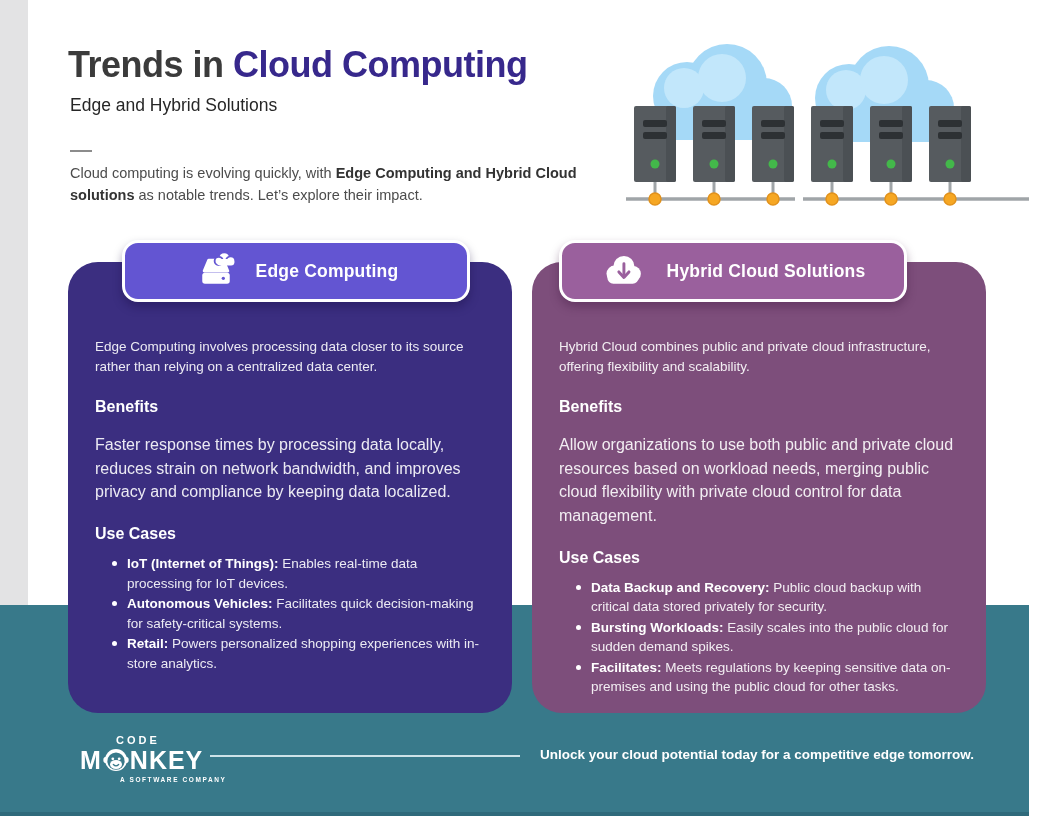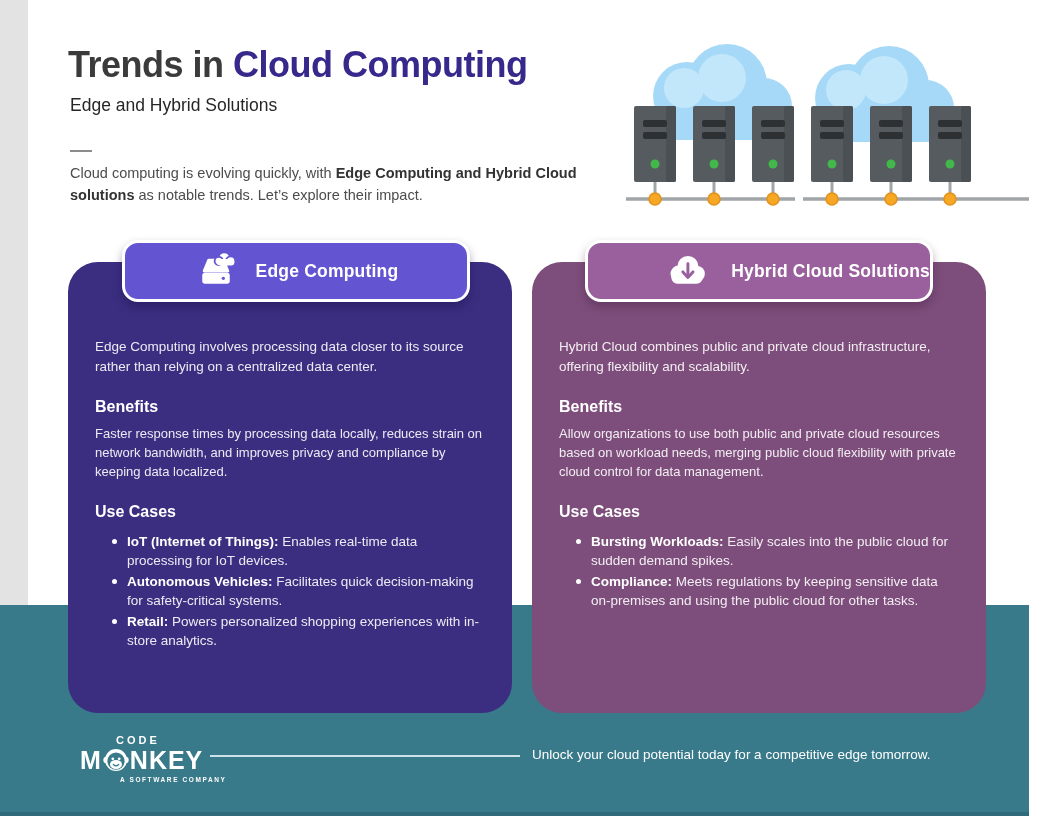--- a/index.html
+++ b/index.html
@@ -24,41 +24,41 @@
   .illustration { position:absolute; left:612px; top:36px; width:440px; height:180px; }
 
   
   .card { position:absolute; top:262px; height:451px; border-radius:30px; color:#ffffff; }
   .card-edge   { left:68px;  width:444px; background:#3b2e80; }
   .card-hybrid { left:532px; width:454px; background:#7d4e7b; }
 
   .pill { position:absolute; top:240px; width:348px; height:62px; border:3px solid #ffffff; border-radius:16px;
           display:flex; align-items:center; justify-content:center; gap:22px; }
   .pill-edge   { left:122px; background:#6355d2; box-shadow:0 5px 10px rgba(20,10,60,.35);gap:18px; }
-  .pill-hybrid { left:585px; background:#9a609d; box-shadow:0 5px 10px rgba(60,20,60,.35);justify-content:flex-end; }
+  .pill-hybrid { left:559px; background:#9a609d; box-shadow:0 5px 10px rgba(60,20,60,.35); }
   .pill-label { font-size:17.5px; font-weight:700; color:#ffffff; letter-spacing:.2px; }
   .pill-icon { flex:none; display:block; }
 
   .card-body { padding:75px 27px 0 27px; }
   .card-intro { font-size:13.5px; line-height:1.48; color:rgba(255,255,255,.9); }
   .section-heading { margin-top:21px; font-size:16px; font-weight:700; color:#ffffff; }
-  .section-text { margin-top:8px; font-size:13px; line-height:1.48; color:rgba(255,255,255,.9); }
+  .section-text { margin-top:17px; font-size:16px; line-height:1.48; color:rgba(255,255,255,.9); }
   .uc-list { margin-top:11px; list-style:none; padding-left:17px; }
   .uc-item { display:flex; gap:10px; font-size:13.5px; line-height:1.45; color:rgba(255,255,255,.9); margin-bottom:1px; }
   .uc-item b, .section-text b, .card-intro b { color:#ffffff; }
   .bullet-dot { flex:none; width:5px; height:5px; border-radius:50%; background:#ffffff; margin-top:7px; }
 
   
   .logo { position:absolute; left:80px; top:734px; color:#ffffff; }
   .logo-code { margin-left:36px; font-size:11px; font-weight:700; letter-spacing:3px; }
   .logo-word { display:flex; align-items:center; font-size:25px; font-weight:800; letter-spacing:1px; line-height:1; margin-top:1px; }
   .logo-word svg { margin:0 1px; }
   .logo-sub { margin-left:40px; margin-top:3px; font-size:6.5px; font-weight:700; letter-spacing:1.6px; }
   .footer-line { position:absolute; left:210px; top:755px; width:310px; height:2px; background:#cde2e8; }
-  .footer-msg { position:absolute; left:532px; top:747px; width:450px; text-align:left; font-size:13.5px; font-weight:400; color:#ffffff; }
+  .footer-msg { position:absolute; left:532px; top:747px; width:450px; text-align:center; font-size:13.5px; font-weight:700; color:#ffffff; }
 </style>
 </head>
 <body>
 
 <div class="page">
 
   <div class="left-strip"></div>
   <div class="teal-band"></div>
   <div class="bottom-edge"></div>
 
@@ -137,25 +137,29 @@
 
   <div class="card card-hybrid">
     <div class="card-body">
       <p class="card-intro">Hybrid Cloud combines public and private cloud infrastructure, offering flexibility and scalability.</p>
       <h3 class="section-heading">Benefits</h3>
       <p class="section-text">Allow organizations to use both public and private cloud resources based on workload needs, merging public cloud flexibility with private cloud control for data management.</p>
       <h3 class="section-heading">Use Cases</h3>
       <ul class="uc-list">
         <li class="uc-item">
           <span class="bullet-dot"></span>
+          <span><b>Data Backup and Recovery:</b> <span>Public cloud backup with critical data stored privately for security.</span></span>
+        </li>
+        <li class="uc-item">
+          <span class="bullet-dot"></span>
           <span><b>Bursting Workloads:</b> <span>Easily scales into the public cloud for sudden demand spikes.</span></span>
         </li>
         <li class="uc-item">
           <span class="bullet-dot"></span>
-          <span><b>Compliance:</b> <span>Meets regulations by keeping sensitive data on-premises and using the public cloud for other tasks.</span></span>
+          <span><b>Facilitates:</b> <span>Meets regulations by keeping sensitive data on-premises and using the public cloud for other tasks.</span></span>
         </li>
       </ul>
     </div>
   </div>
 
   <div class="pill pill-edge">
     <svg class="pill-icon" width="44" height="44" viewBox="0 0 48 48">
       <path d="M11 24 L16 12 H32 L37 24 Z" fill="#ffffff" stroke="#ffffff" stroke-width="3" stroke-linejoin="round"></path>
       <rect x="9" y="26" width="30" height="12" rx="3" fill="#ffffff"></rect>
       <circle cx="32" cy="32" r="1.8" fill="#6355d2"></circle>

